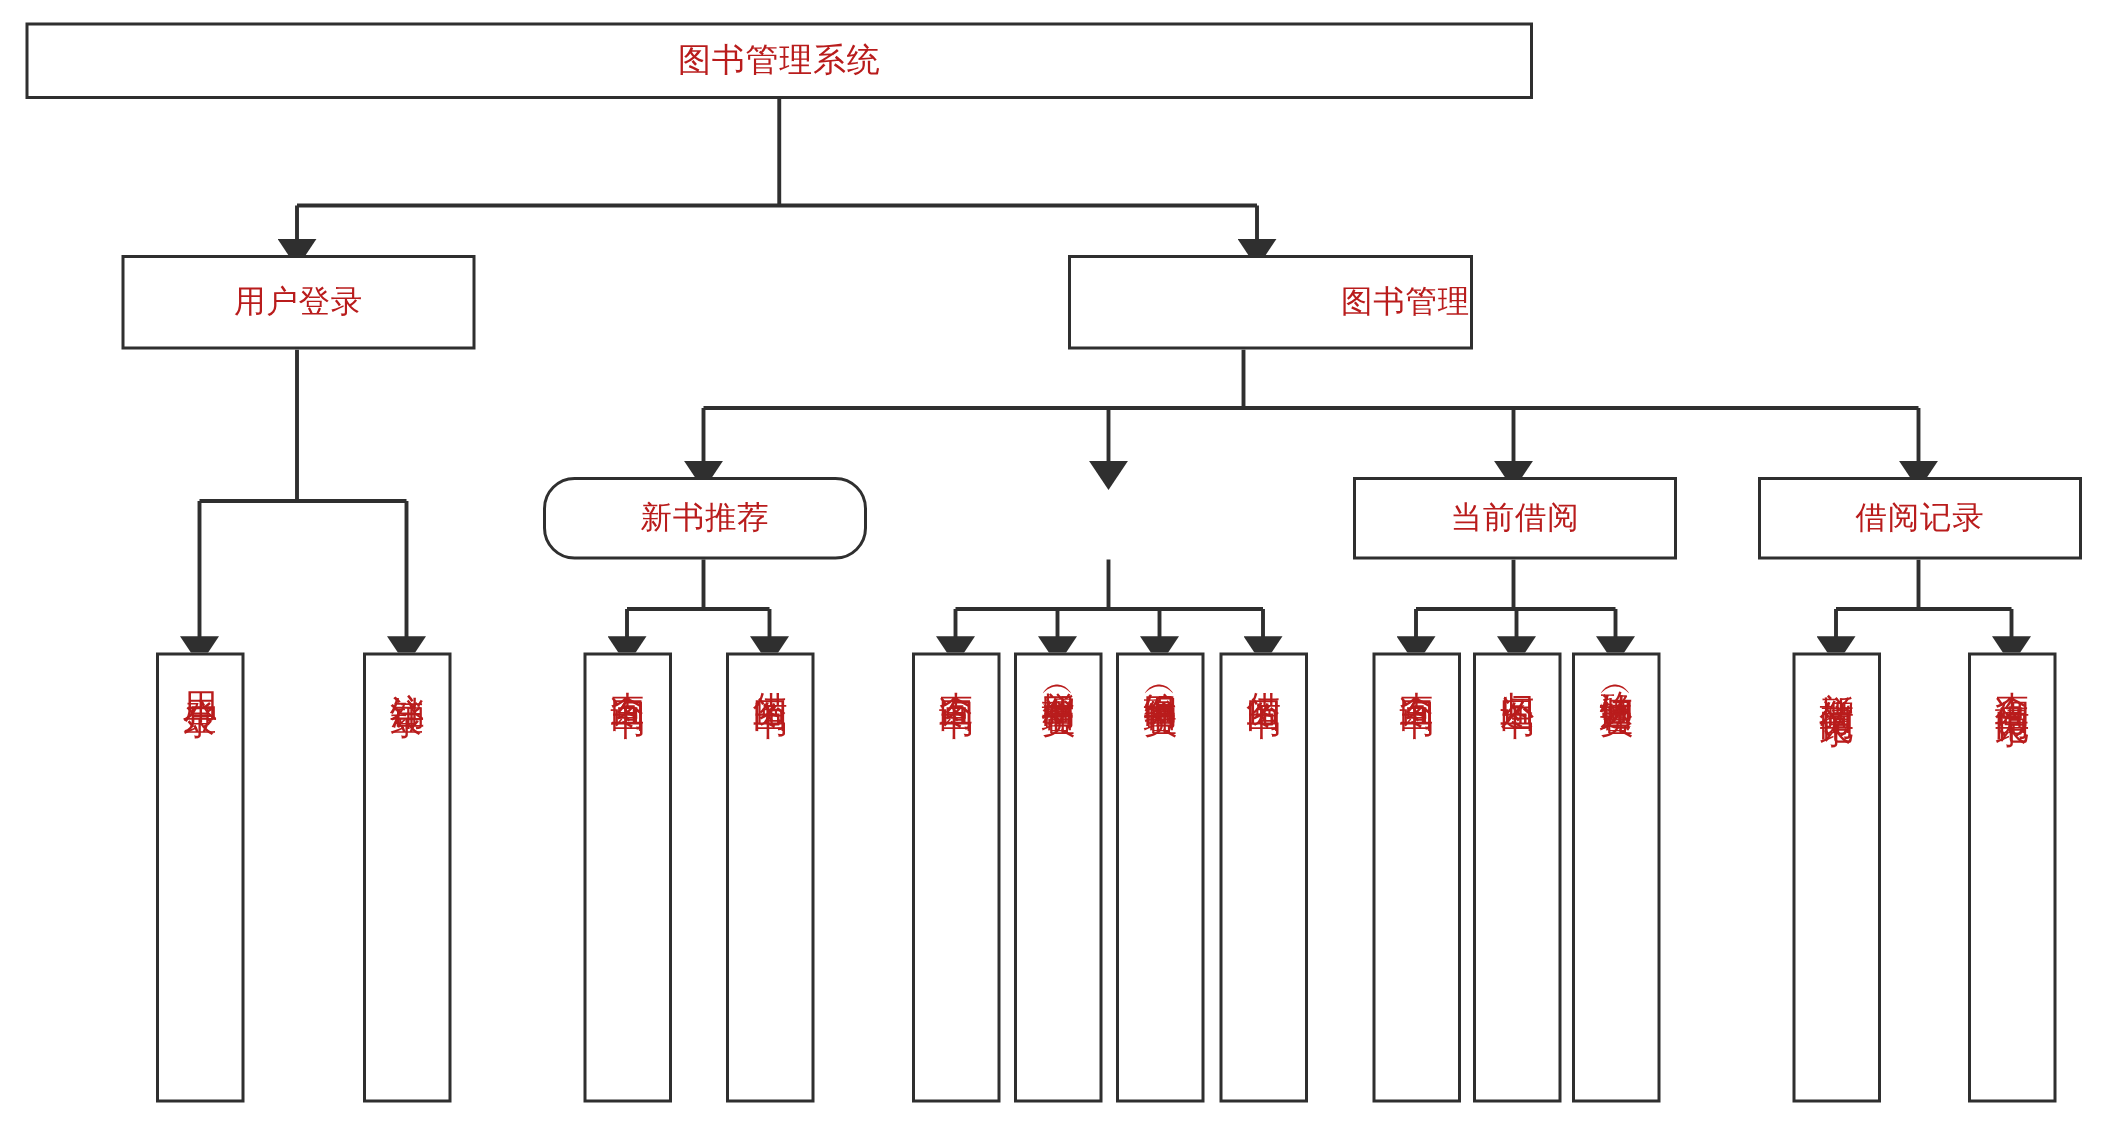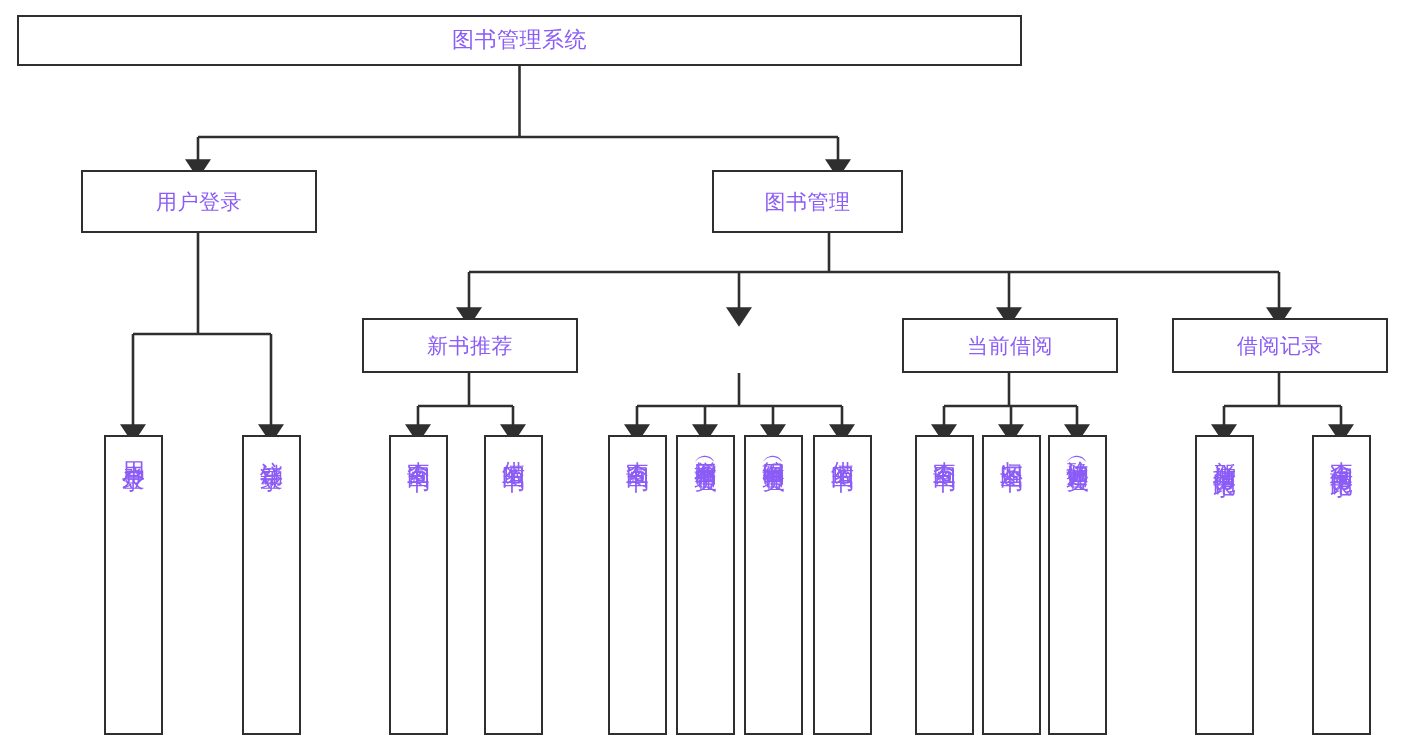--- a/index.html
+++ b/index.html
@@ -27,21 +27,21 @@
     pointer-events: none;
   }
   .node {
     position: absolute;
     box-sizing: border-box;
     background: #ffffff;
     border: 2.2px solid #2f2f2f;
     display: flex;
     align-items: center;
     justify-content: center;
-    color: #8b5cf6;
+    color: #b91c1c;
   }
   .node .label {
     display: block;
     text-align: center;
     line-height: 1.12;
     white-space: pre;
   }
   
   .node.horiz .label {
     font-size: 21px;
@@ -132,25 +132,25 @@
   </svg>
 
   <div class="node horiz" id="node-root" style="left:17px; top:15px; width:1005px; height:51px;">
     <span class="label">图书管理系统</span>
   </div>
 
   <div class="node horiz" style="left:81px; top:170px; width:236px; height:63px;">
     <span class="label">用户登录</span>
   </div>
 
-  <div class="node horiz" style="left:712px; top:170px; width:191px; height:63px;">
+  <div class="node horiz" style="left:712px; top:170px; width:270px; height:63px;justify-content:flex-end;">
     <span class="label">图书管理</span>
   </div>
 
-  <div class="node horiz" style="left:362px; top:318px; width:216px; height:55px;">
+  <div class="node horiz" style="left:362px; top:318px; width:216px; height:55px;border-radius:21px;">
     <span class="label">新书推荐</span>
   </div>
 
 
   <div class="node horiz" style="left:1172px; top:318px; width:216px; height:55px;">
     <span class="label">借阅记录</span>
   </div>
 
   <div class="node horiz" style="left:902px; top:318px; width:216px; height:55px;">
     <span class="label">当前借阅</span>

